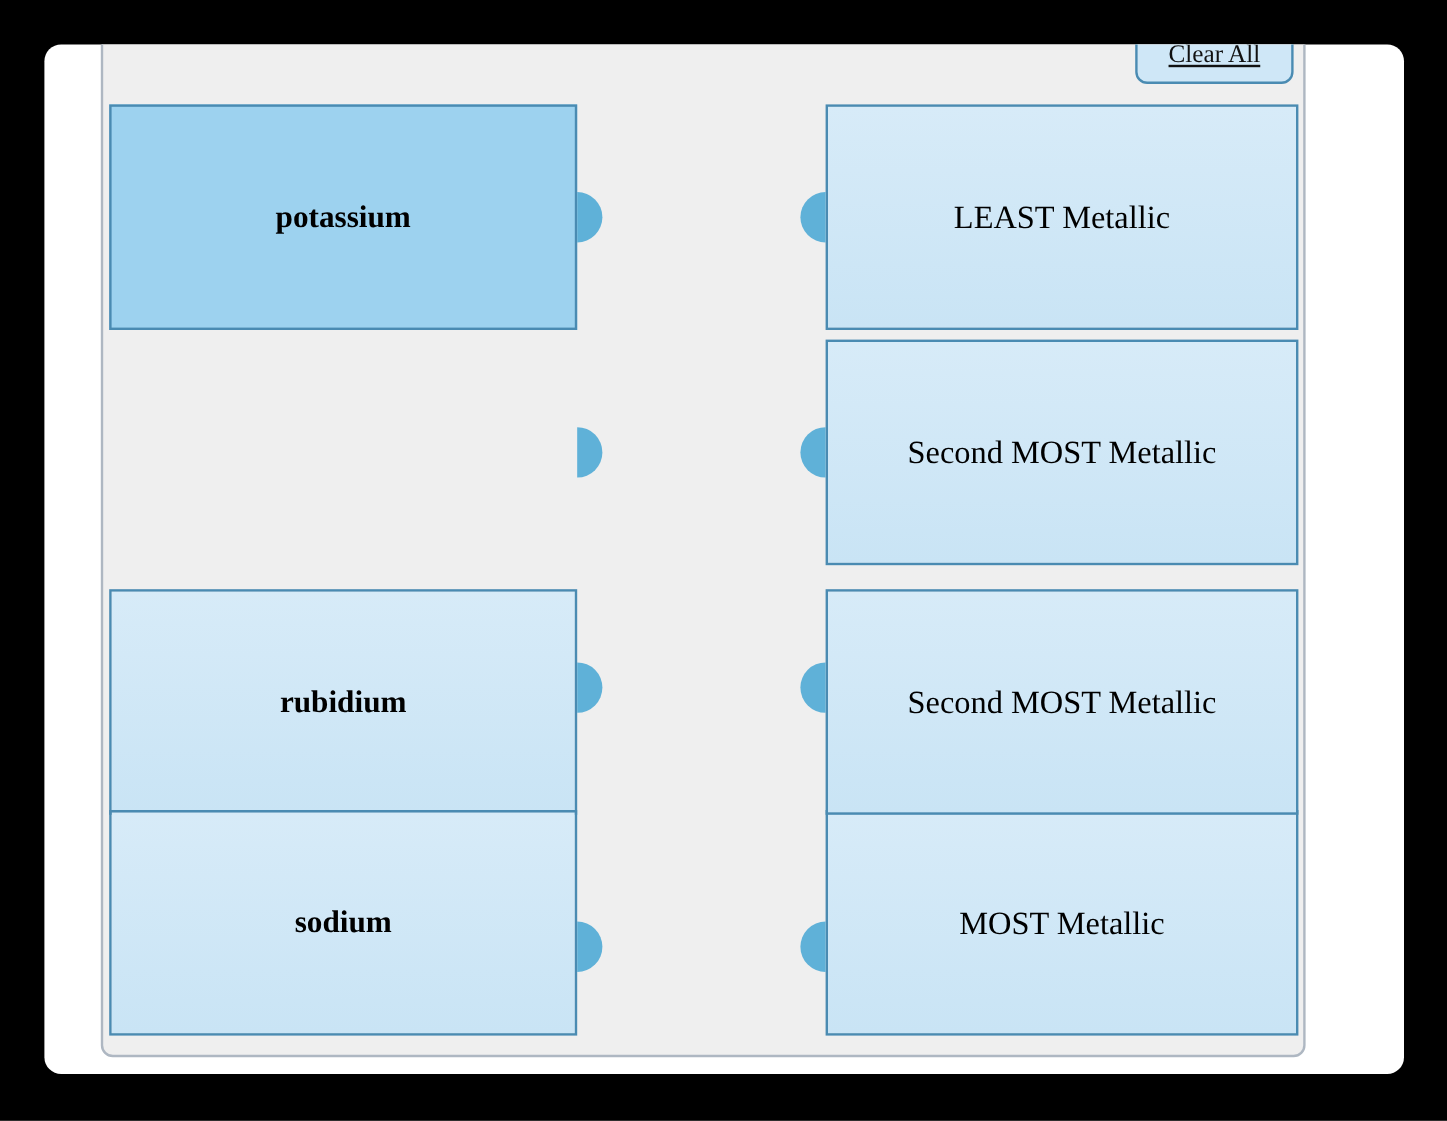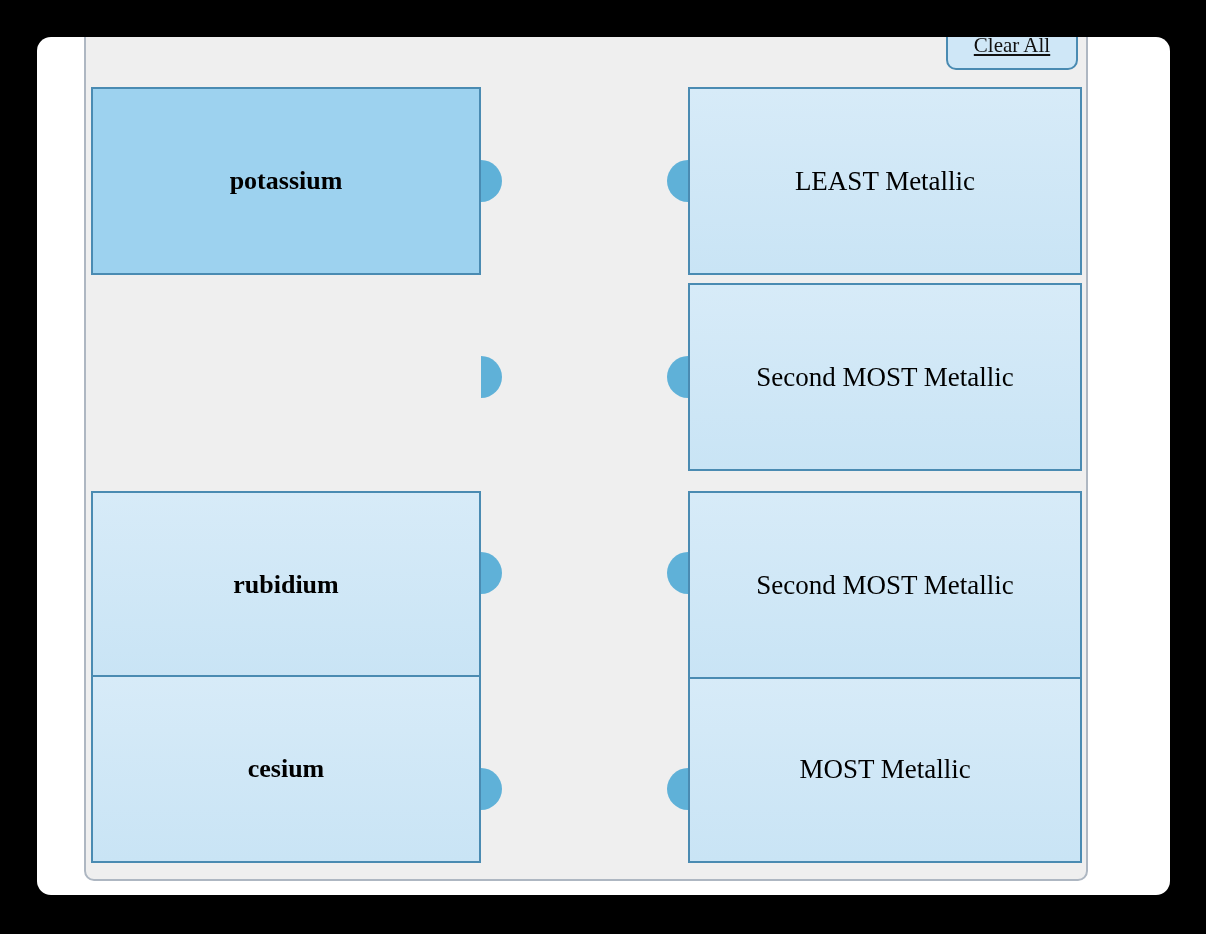--- a/index.html
+++ b/index.html
@@ -85,21 +85,21 @@
 
   <button class="clear-all">Clear All</button>
 
   <div class="card left selected ct0">
     <span>potassium</span>
   </div>
   <div class="card left ct2">
     <span>rubidium</span>
   </div>
   <div class="card left ct3">
-    <span>cesium</span>
+    <span>sodium</span>
   </div>
 
   <div class="card right ct0">
     <span>LEAST Metallic</span>
   </div>
   <div class="card right ct1">
     <span>Second MOST Metallic</span>
   </div>
   <div class="card right ct3">
     <span>MOST Metallic</span>

